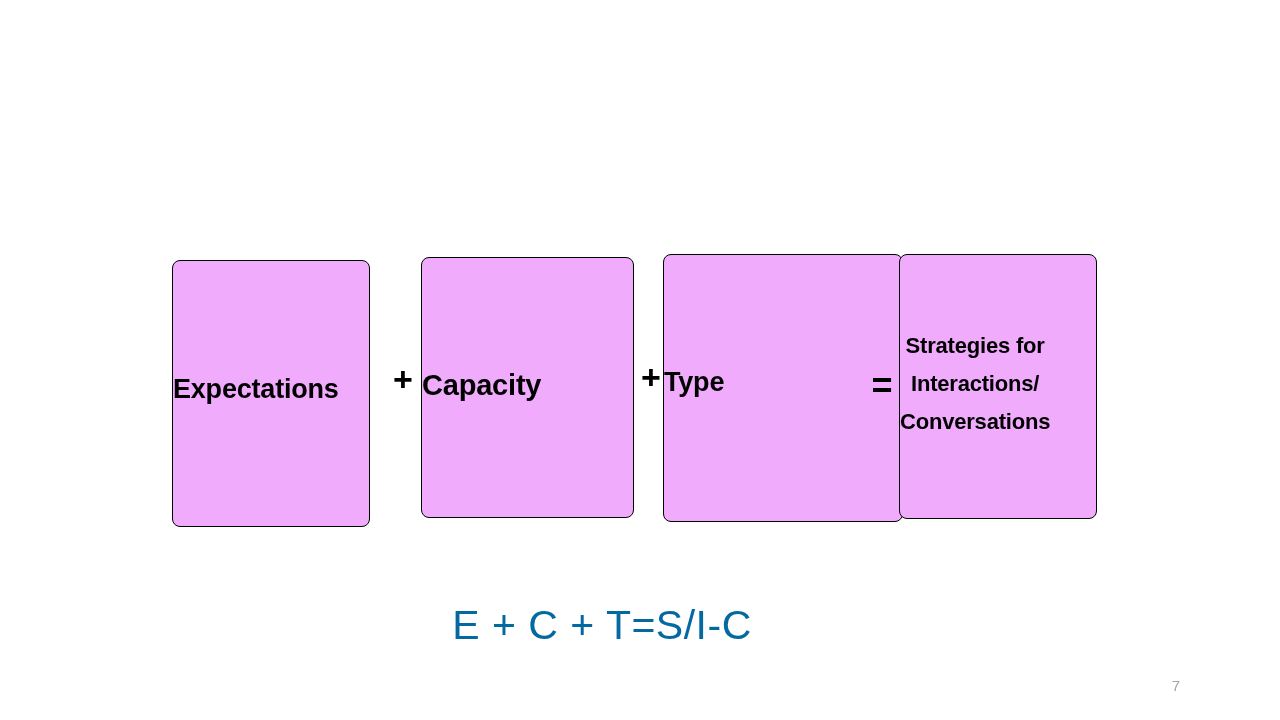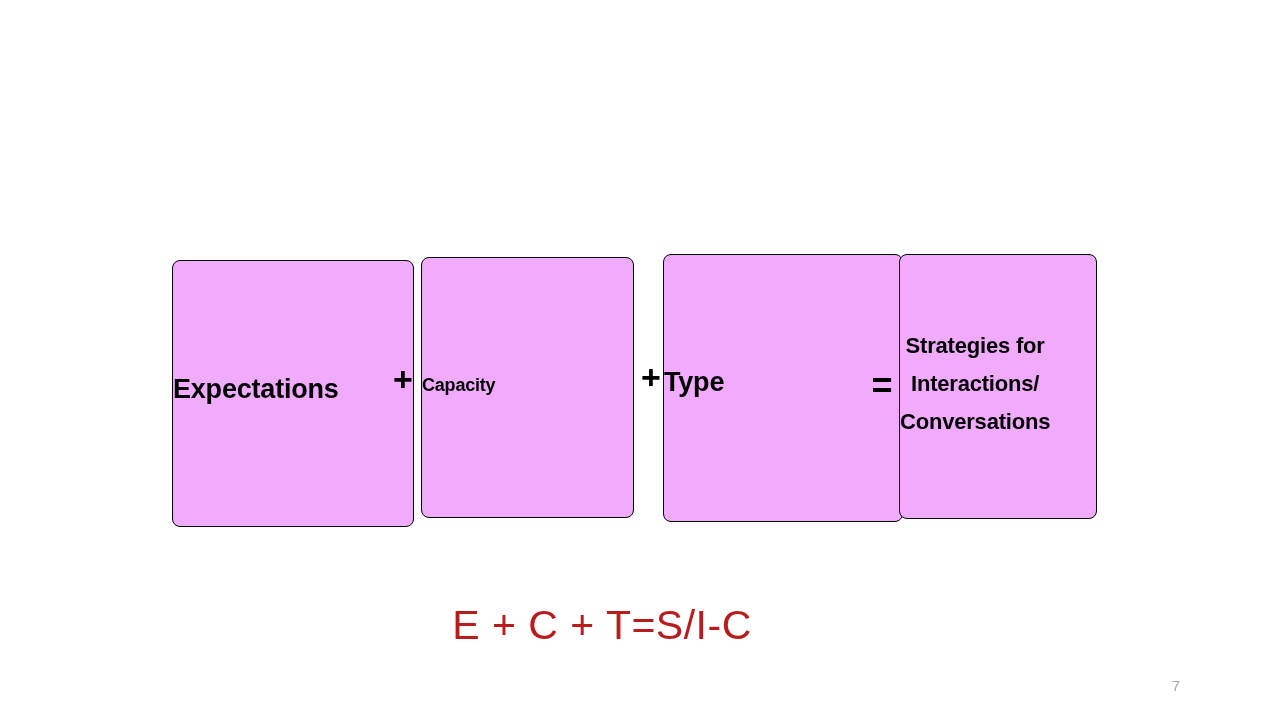--- a/index.html
+++ b/index.html
@@ -35,33 +35,33 @@
   .node-label {
     font-weight: bold;
     color: #000000;
     line-height: 1.12;
     letter-spacing: -0.2px;
     white-space: pre-line;
   }
 
   #node-expectations {
     left: 172px;  top: 260px;
-    width: 242px; height: 267px;
+    width: 198px; height: 267px;
   }
   #node-expectations .node-label {
     font-size: 27px;
     margin-top: -8px;
   }
 
   #node-capacity {
     left: 421px;  top: 257px;
     width: 213px; height: 261px;
   }
   #node-capacity .node-label {
-    font-size: 18px;
+    font-size: 29px;
     margin-top: -5px;
   }
 
   #node-type {
     left: 663px;  top: 254px;
     width: 240px; height: 268px;
   }
   #node-type .node-label {
     font-size: 27px;
     margin-top: -11px;
@@ -99,21 +99,21 @@
   }
 
   
   #formula {
     position: absolute;
     left: 0; top: 601px;
     width: 1204px;
     text-align: center;
     font-size: 41px;
     font-weight: normal;
-    color: #b91c1c;
+    color: #0369a1;
     letter-spacing: 0.5px;
     line-height: 1.2;
   }
 
   
   #slide-number {
     position: absolute;
     left: 1150px; top: 677px;
     width: 52px;
     text-align: center;

